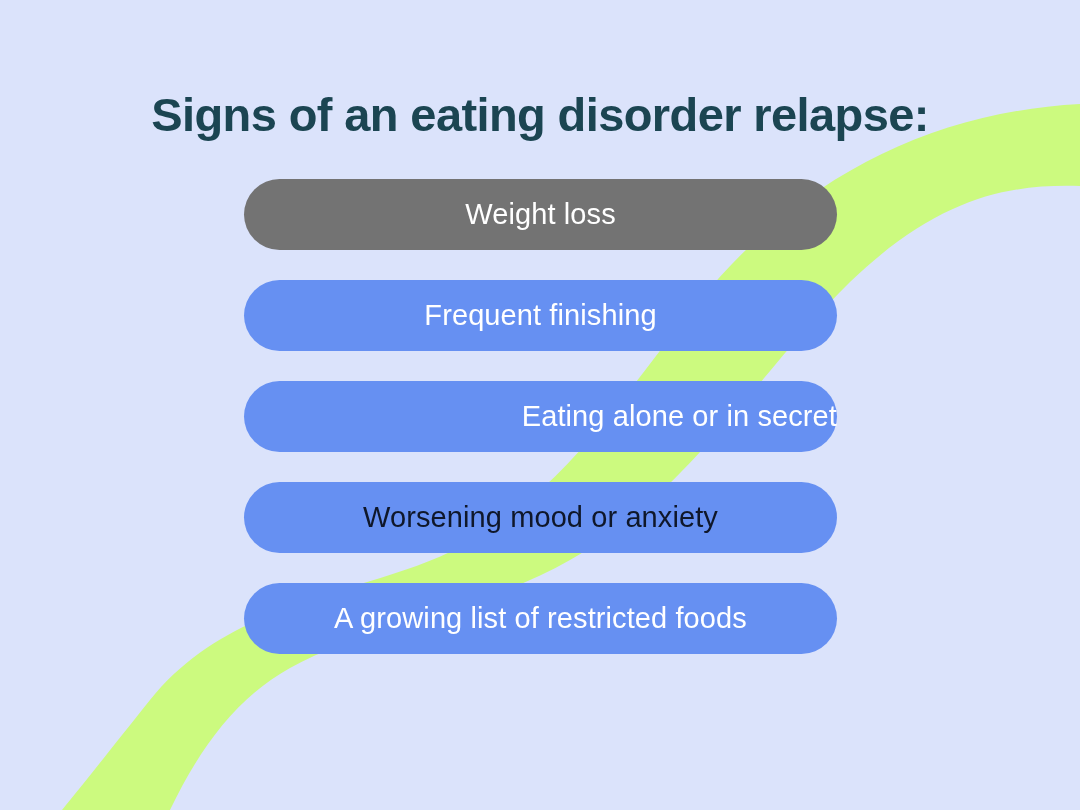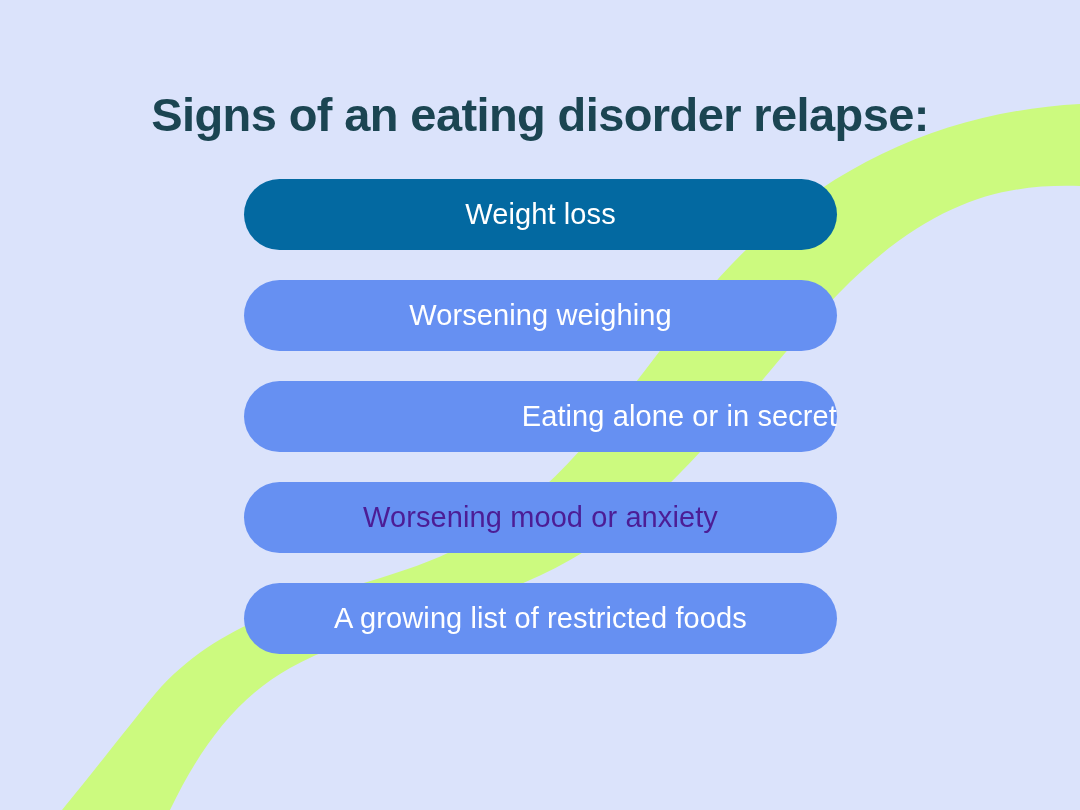--- a/index.html
+++ b/index.html
@@ -108,31 +108,31 @@
              C 690 492, 760 370, 850 282
              C 940 196, 1010 184, 1080 186
              Z" fill="#ccfa7f"></path>
   </svg>
 
   <div id="content">
 
     <h1 id="page-title" style="color: rgb(27, 69, 82);">Signs of an eating disorder relapse:</h1>
 
     <ul id="signs-list">
-      <li class="sign-pill" style="background: #0369a1;">
+      <li class="sign-pill" style="background: #737373;">
         <span class="sign-label" style="color: rgb(255, 255, 255);">Weight loss</span>
       </li>
       <li class="sign-pill" style="background: rgb(102, 144, 242);">
-        <span class="sign-label" style="color: rgb(255, 255, 255);">Worsening weighing</span>
+        <span class="sign-label" style="color: rgb(255, 255, 255);">Frequent finishing</span>
       </li>
       <li class="sign-pill" style="background: rgb(102, 144, 242); justify-content: flex-end;">
         <span class="sign-label" style="color: rgb(255, 255, 255);">Eating alone or in secret</span>
       </li>
       <li class="sign-pill" style="background: rgb(102, 144, 242);">
-        <span class="sign-label" style="color: #4c1d95;">Worsening mood or anxiety</span>
+        <span class="sign-label" style="color: #0f172a;">Worsening mood or anxiety</span>
       </li>
       <li class="sign-pill" style="background: rgb(102, 144, 242);">
         <span class="sign-label" style="color: rgb(255, 255, 255);">A growing list of restricted foods</span>
       </li>
     </ul>
 
   </div>
 </div>
 
 </body></html>

